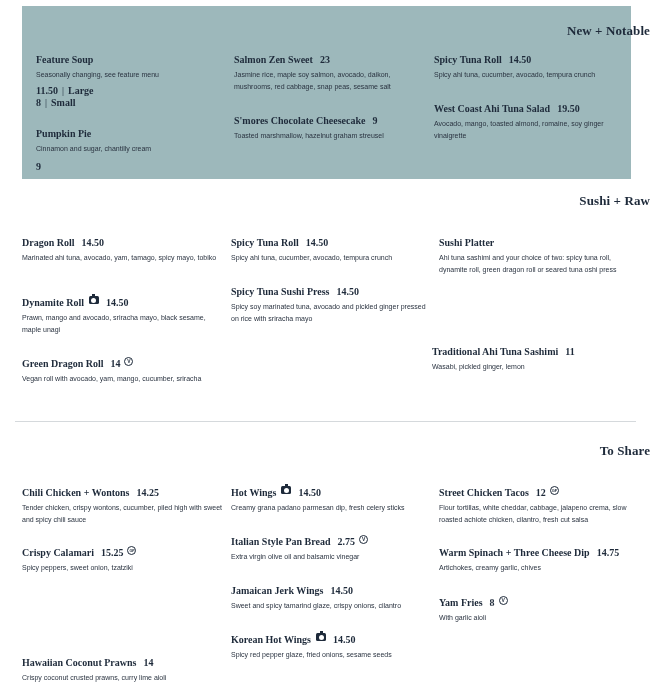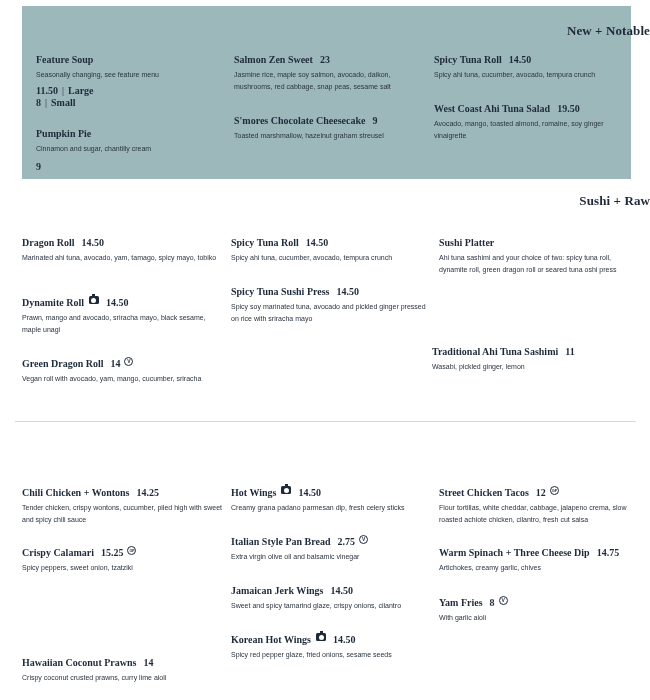--- a/index.html
+++ b/index.html
@@ -200,20 +200,21 @@
   <div class="item" style="left:432px; top:310px; width:200px;margin-top:35px;">
     <div class="item-head">
         <span class="item-name">Traditional Ahi Tuna Sashimi</span>
         <span class="item-price">11</span>
       </div>
     <div class="item-desc">Wasabi, pickled ginger, lemon</div>
   </div>
 
   <div class="divider"></div>
 
+  <div class="section-title" style="top:443px;">To Share</div>
 
   <div class="item" style="left:22px; top:486px;">
     <div class="item-head">
         <span class="item-name">Chili Chicken + Wontons</span>
         <span class="item-price">14.25</span>
       </div>
     <div class="item-desc">Tender chicken, crispy wontons, cucumber, piled high with sweet and spicy chili sauce</div>
   </div>
 
   <div class="item" style="left:22px; top:546px;">

